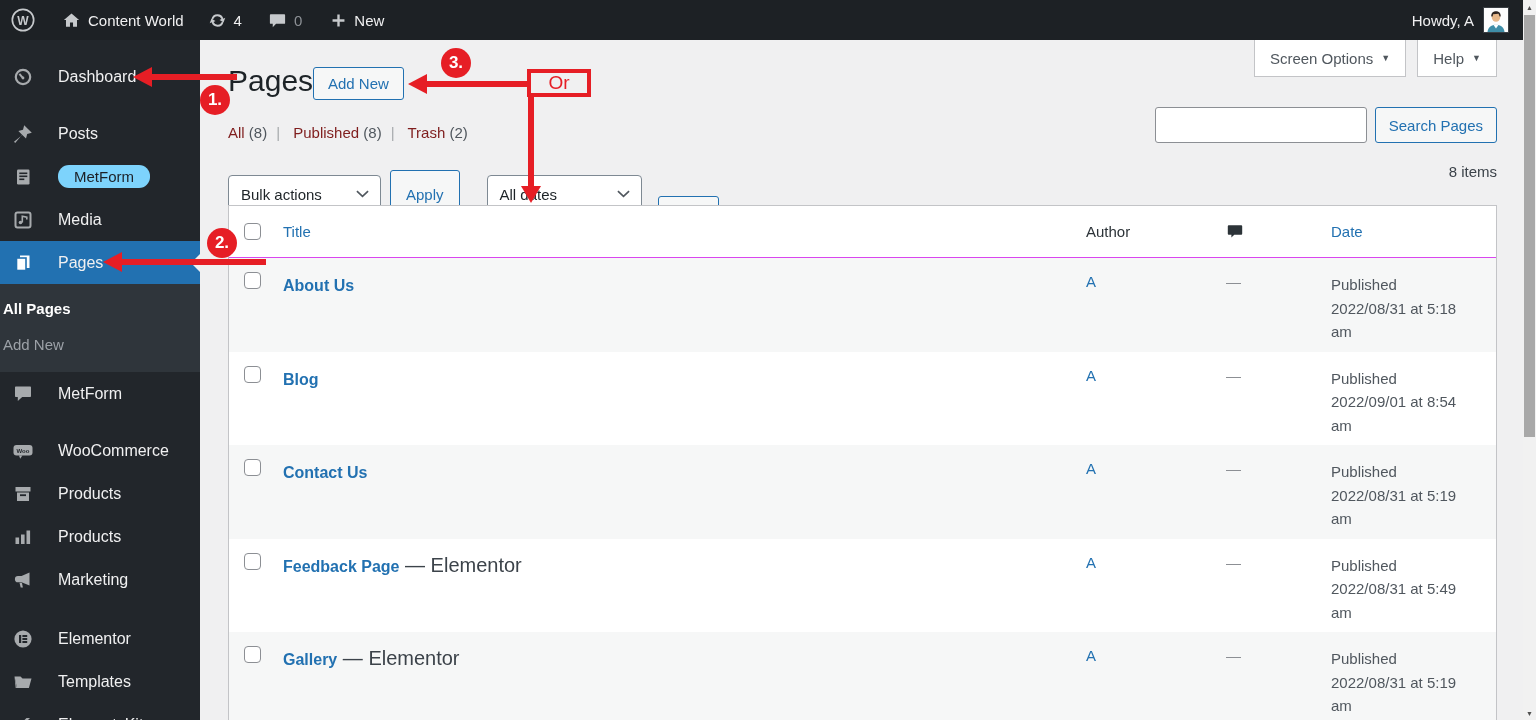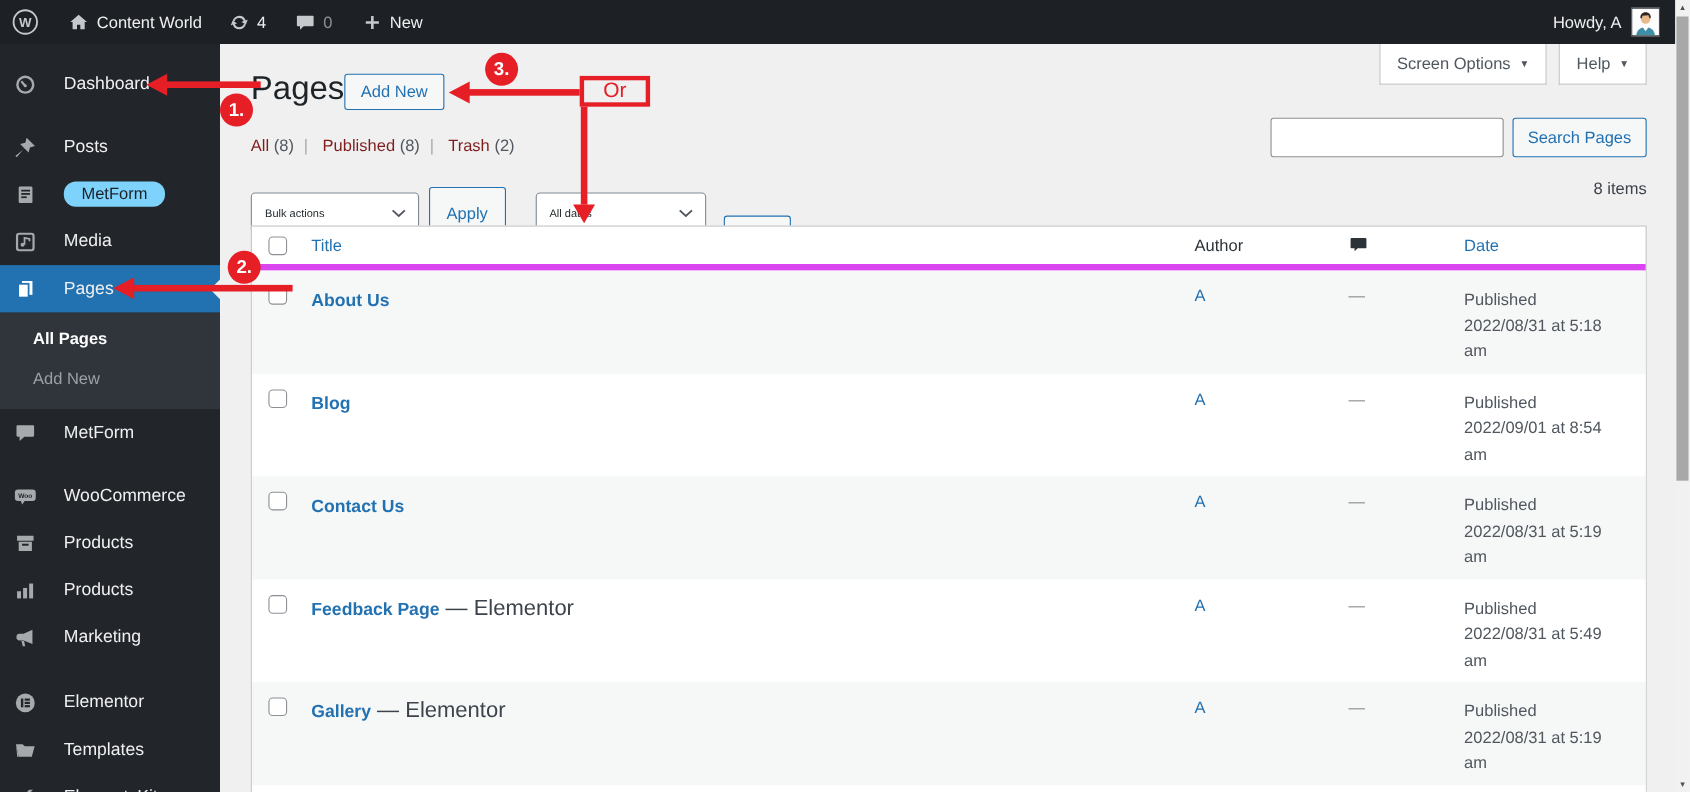--- a/index.html
+++ b/index.html
@@ -23,21 +23,21 @@
   .menu-item .mi { width:20px; height:20px; color:#a7aaad; flex:0 0 20px; display:flex; align-items:center; }
   .menu-item .mi svg { width:20px; height:20px; display:block; }
   .menu-item.active { background:#2271b1; }
   .menu-item.active .mi { color:#ffffff; }
   .menu-item.active::after { content:""; position:absolute; right:0; top:50%; margin-top:-9px;
                border:9px solid transparent; border-right-color:#f0f0f1; }
   .mt14 { margin-top:14px; } .mt16 { margin-top:16px; }
   .redact { display:inline-block; background:#7dd3fc; border-radius:11px; padding:3px 16px;
             color:#1c2026; font-size:15px; }
   .submenu { background:#2f353b; padding:6px 0 10px 0; }
-  .submenu-item { height:36px; display:flex; align-items:center; padding-left:30px;
+  .submenu-item { height:36px; display:flex; align-items:center; padding-left:3px;
                   font-size:15px; color:#9ca1a7; cursor:pointer; }
   .submenu-item.current { color:#ffffff; font-weight:bold; }
 
   
   .content { position:absolute; top:40px; left:200px; width:1323px; height:680px; background:#f0f0f1; }
   .meta-tabs { position:absolute; top:0; right:26px; display:flex; gap:11px; }
   .meta-tab { height:37px; display:flex; align-items:center; gap:8px; padding:0 15px;
               background:#ffffff; border:1px solid #c3c4c7; border-top:none; color:#50575e;
               font-size:15px; cursor:pointer; }
   .caret { font-size:9px; color:#50575e; }
@@ -49,32 +49,32 @@
   .subsubsub a { color:#7f1d1d; text-decoration:none; cursor:pointer; }
   .view-count { color:#50575e; }
   .pipe { color:#a7aaad; margin:0 9px; }
   .searchbox { position:absolute; top:67px; right:26px; display:flex; gap:8px; align-items:center;border-radius:11px; }
   .search-input { width:212px; height:36px; background:#fff; border:1px solid #8c8f94; border-radius:3px;
                   padding:0 8px; font-size:15px; color:#2c3338; }
   .search-btn { height:36px; padding:0 13px; }
   .tablenav { position:absolute; left:28px; top:114px; display:flex; align-items:center; }
   .sel { height:38px; background:#fff; border:1px solid #7e8993; border-radius:4px;
          display:flex; align-items:center; justify-content:space-between; padding:0 11px 0 12px;
-         font-size:10px; color:#1d2327; cursor:pointer; }
+         font-size:15px; color:#1d2327; cursor:pointer; }
   .sel svg { margin-left:10px; }
   .apply-btn { height:48px; padding:0 15px; margin-left:9px;text-align:center; }
   .dates-sel { margin-left:27px; width:155px; }
   .filter-btn { height:38px; padding:0 13px; margin-left:16px;margin-top:42px; }
   .items-count { position:absolute; top:123px; right:26px; font-size:15px; color:#3c434a; }
 
   
   .list-table { position:absolute; left:28px; top:165px; width:1269px; background:#fff;
                 border:1px solid #c3c4c7; }
   .trow { display:grid; grid-template-columns:40px 815px 140px 105px 1fr; }
-  .thead { height:40px; border-bottom:6px solid #d946ef; }
+  .thead { height:52px; border-bottom:1px solid #d946ef; }
   .thead .cell { display:flex; align-items:center; }
   .th-link { color:#2271b1; text-decoration:none; font-size:15px; cursor:pointer; }
   .th-plain { color:#2c3338; font-size:15px; }
   .cb { width:17px; height:17px; border:1px solid #8c8f94; border-radius:4px; background:#fff;
         display:inline-block; cursor:pointer; }
   .cell-cb { padding-left:15px; }
   .cell-title { padding-left:14px; }
   .cell-pad2 { padding-left:2px; }
   .tbody .trow { height:93.5px; }
   .tbody .trow:nth-child(odd) { background:#f6f7f7; }

